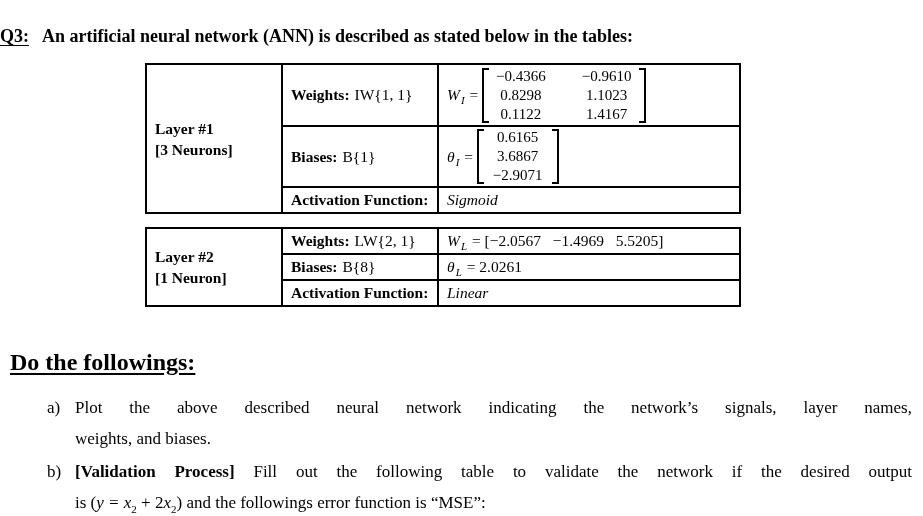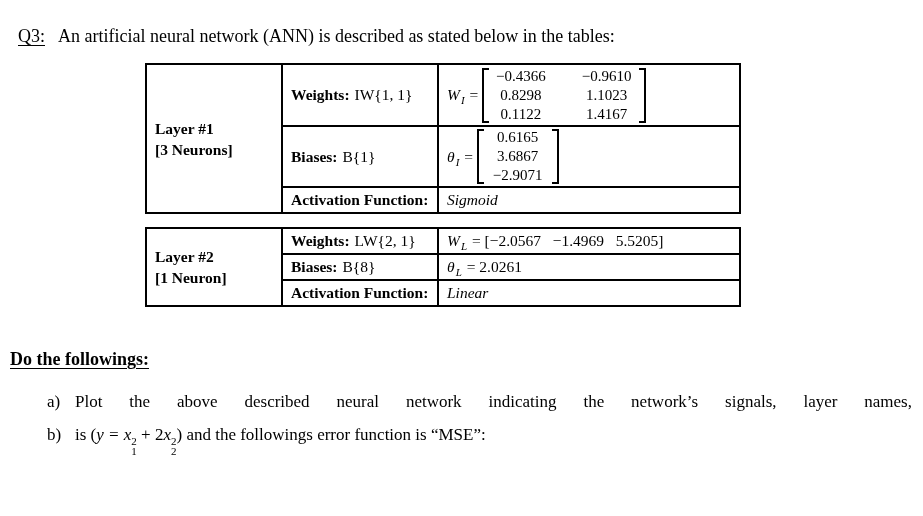--- a/index.html
+++ b/index.html
@@ -4,21 +4,21 @@
 <style>
   * { box-sizing: border-box; }
   html, body { margin: 0; padding: 0; }
   body {
     width: 923px; height: 516px;
     background: #ffffff; color: #000;
     font-family: "Liberation Serif", serif;
     overflow: hidden;
   }
   
-  .title { margin: 26px 10px 0 18px; font-size: 18px; font-weight: normal; }
+  .title { margin: 26px 10px 0 0; font-size: 18px; font-weight: bold; }
   .qlabel { text-decoration: underline; text-underline-offset: 3px; margin-right: 13px; }
 
   
   table.ann { border-collapse: collapse; margin-left: 145px; }
   table.t1 { margin-top: 16px; }
   table.t2 { margin-top: 13px; }
   table.ann td { border: 2px solid #000; padding: 1px 8px; font-size: 15.5px; vertical-align: middle; }
   td.layer-cell { width: 136px; text-align: left; font-weight: bold; font-size: 16px; line-height: 21px; }
   td.label-cell { width: 156px; }
   td.value-cell { width: 302px; }
@@ -36,21 +36,21 @@
   .msub { font-style: italic; font-size: 11px; transform: translateY(5px); display: inline-block; margin: 0 1px 0 1px; }
   .meq { white-space: pre; }
   .brkt { width: 7px; align-self: stretch; flex: none; margin: 1px 0; }
   .brkt.l { border-left: 2px solid #000; border-top: 2px solid #000; border-bottom: 2px solid #000; }
   .brkt.r { border-right: 2px solid #000; border-top: 2px solid #000; border-bottom: 2px solid #000; }
   .mgrid { display: grid; grid-template-columns: auto auto; column-gap: 36px; padding: 0 7px; text-align: center; line-height: 19px; font-size: 15px; }
   .vgrid { display: grid; grid-template-columns: auto; padding: 0 9px; text-align: center; line-height: 19px; font-size: 15px; }
   .prewrap { white-space: pre; }
 
   
-  .dtf { margin: 42px 0 0 10px; font-size: 18px; font-weight: bold; text-decoration: underline; text-underline-offset: 3px; }
+  .dtf { margin: 42px 0 0 10px; font-size: 24px; font-weight: bold; text-decoration: underline; text-underline-offset: 3px; }
   .item { display: flex; margin: 16px 11px 0 47px; font-size: 17px; line-height: 31px; }
   .item-b { margin-top: 2px; }
   .item .lbl { width: 28px; flex: none; }
   .item .bodytxt { flex: 1; }
   .jline { text-align: justify; text-align-last: justify; }
   .boldspan { font-weight: bold; }
   .ss { display: inline-flex; flex-direction: column; align-items: flex-start; font-size: 11px; line-height: 9.5px; vertical-align: -5px; font-style: normal; }
 </style>
 </head>
 <body>
@@ -141,26 +141,28 @@
   </tr>
 </tbody>
   </table>
 
 <div class="dtf">Do the followings:</div>
 
 <div class="item">
   <div class="lbl">a)</div>
   <div class="bodytxt">
     <div class="jline">Plot the above described neural network indicating the network’s signals, layer names,</div>
+    <div>weights, and biases.</div>
   </div>
 </div>
 
 <div class="item item-b">
   <div class="lbl">b)</div>
   <div class="bodytxt">
+    <div class="jline"><span class="boldspan">[Validation Process]</span><span> Fill out the following table to validate the network if the desired output</span></div>
     <div><span>is (</span><span class="var">y = x</span><span class="ss">
           <span>2</span>
           <span>1</span>
         </span><span> + 2</span><span class="var">x</span><span class="ss">
           <span>2</span>
           <span>2</span>
         </span><span>)</span><span> and the followings error function is “MSE”:</span></div>
   </div>
 </div>
 

